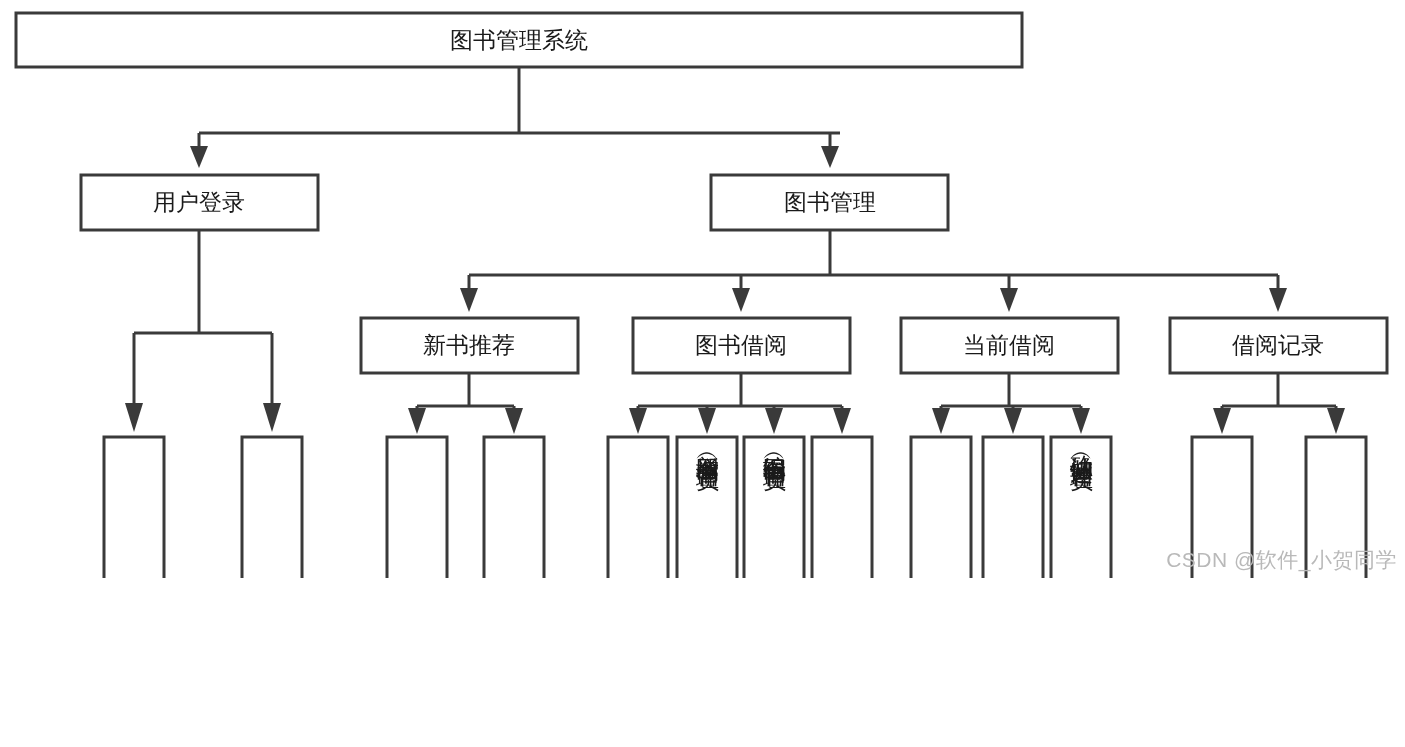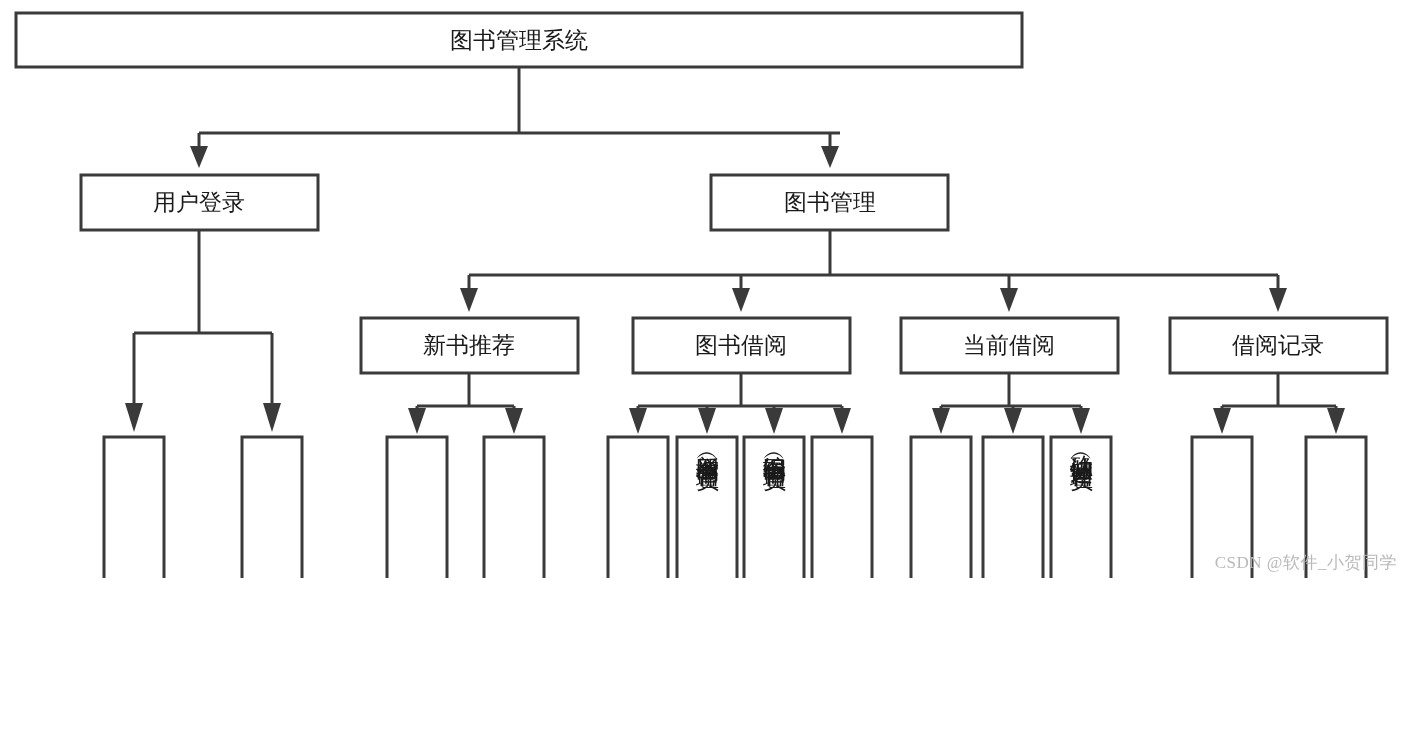--- a/index.html
+++ b/index.html
@@ -63,22 +63,22 @@
     line-height: 1.12;
     color: #1a1a1a;
     letter-spacing: 2px;
     white-space: nowrap;
     text-align: center;
   }
   .watermark {
     position: absolute;
     right: 8px;
     bottom: 4px;
-    font-family: Liberation Serif, serif;
-    font-size: 17px;
+    font-family: Liberation Sans, sans-serif;
+    font-size: 21px;
     color: #b9b9b9;
     letter-spacing: 0.5px;
     user-select: none;
     white-space: nowrap;
   }
 </style>
 </head>
 <body>
 
 <div id="diagram-root">

